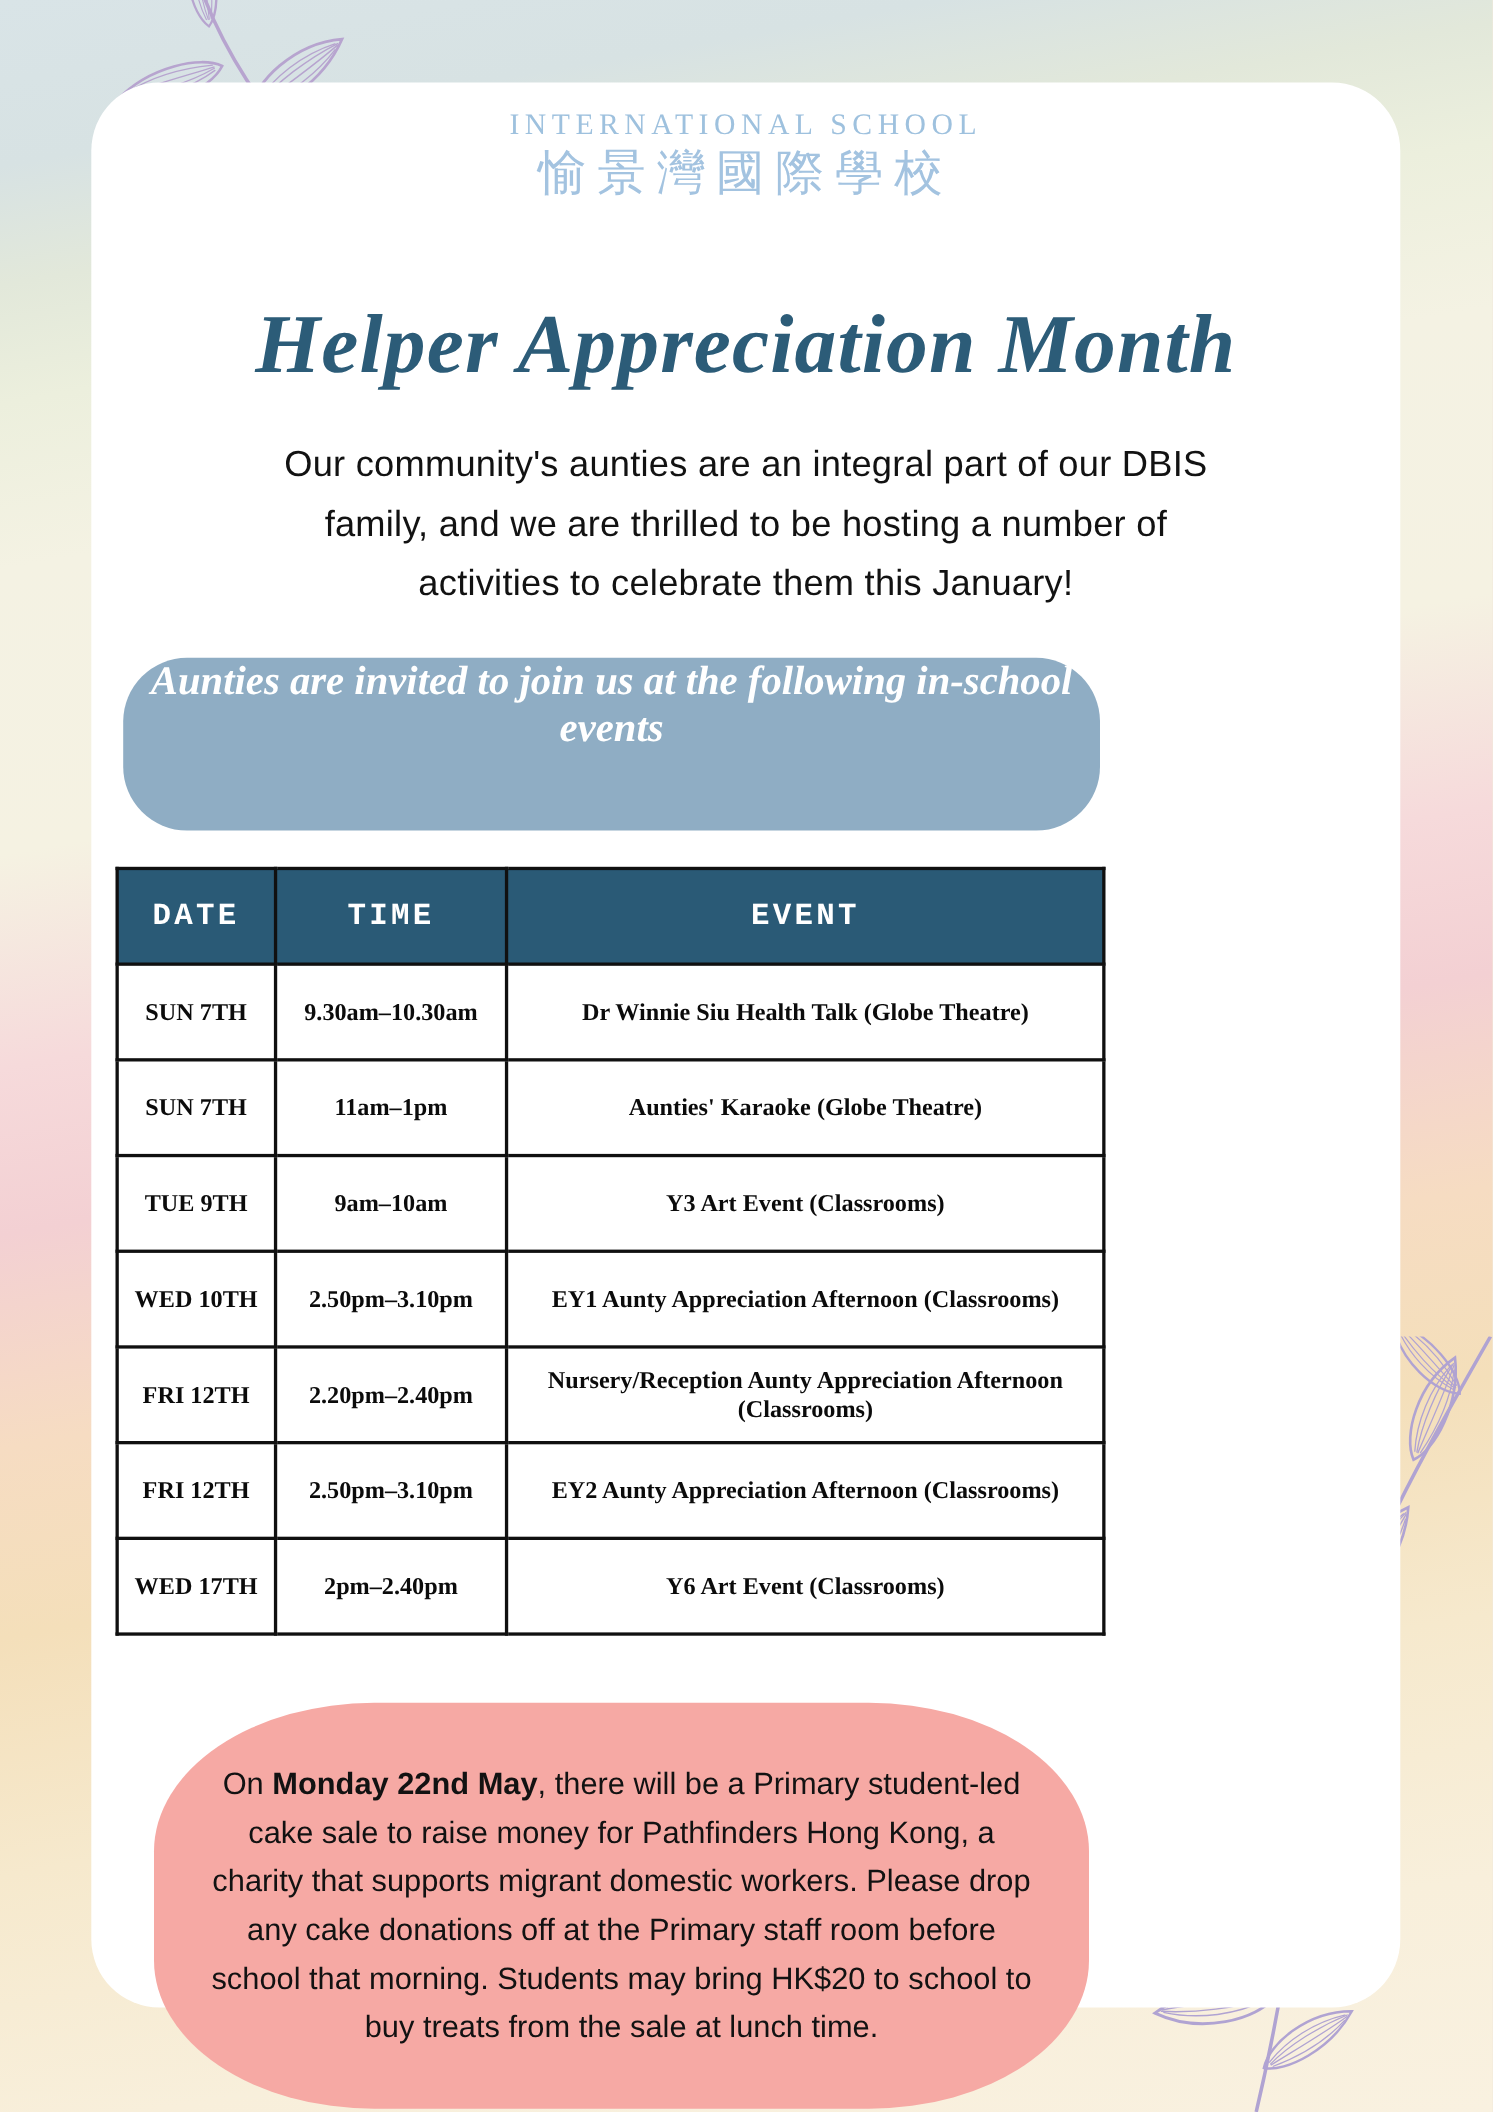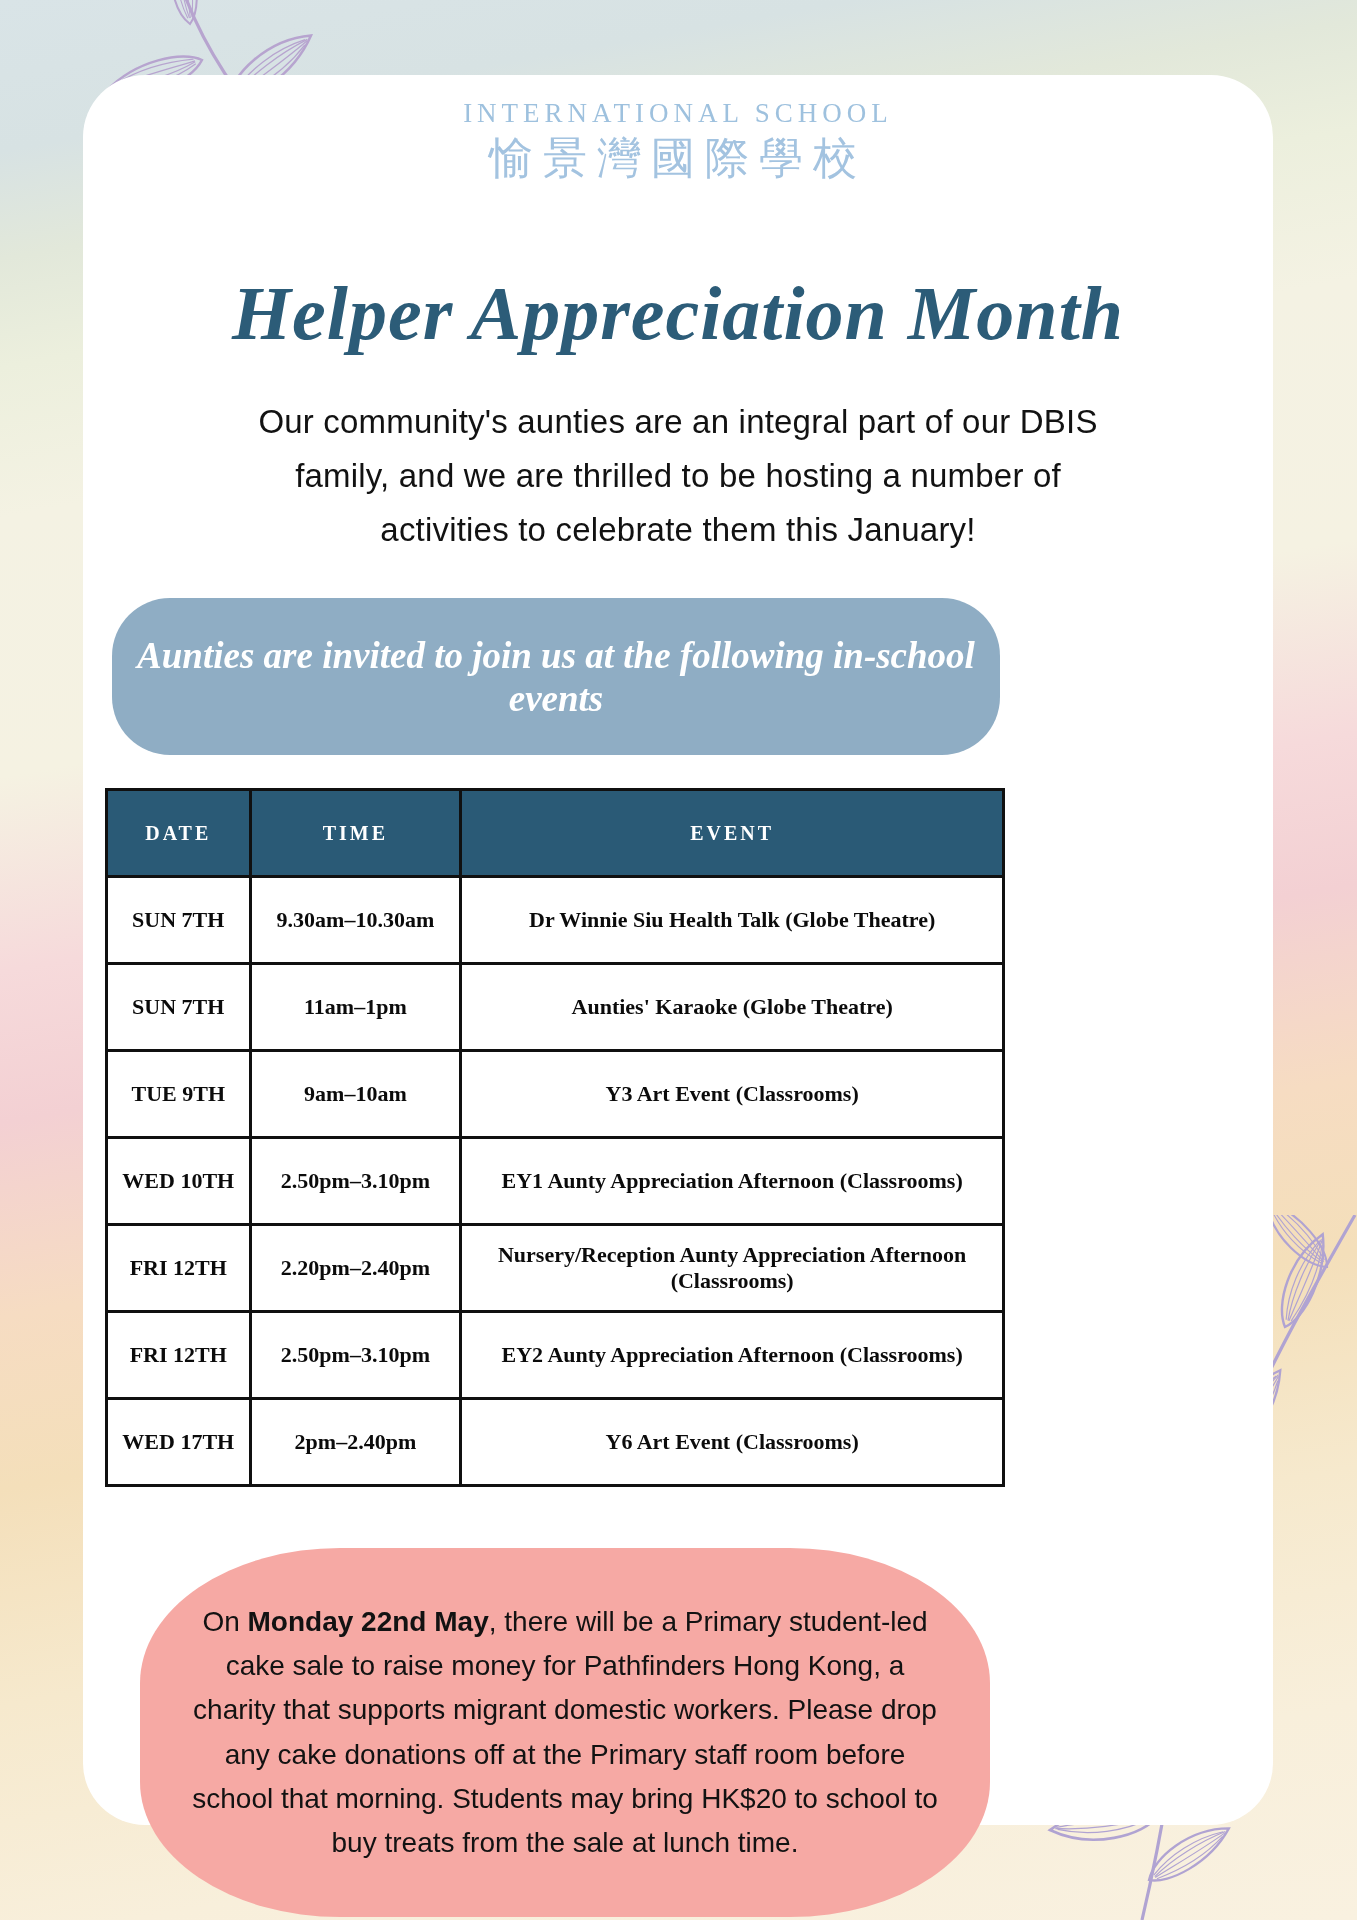--- a/index.html
+++ b/index.html
@@ -36,32 +36,32 @@
   
   .intro{
     position:absolute;left:145px;top:320px;width:900px;margin:0;text-align:center;
     font-size:33px;line-height:1.64;color:#121212;letter-spacing:0.2px;
   }
   
   .banner{
     position:absolute;left:29px;top:523px;width:888px;height:157px;
     background:#8fadc4;border-radius:58px;color:#ffffff;text-align:center;
     font-family:"Liberation Serif",serif;font-style:italic;font-weight:bold;
-    font-size:37px;display:flex;flex-direction:column;justify-content:center;gap:10px;
+    font-size:37px;display:flex;flex-direction:column;justify-content:space-between;gap:10px;
   }
   
   .events{
     position:absolute;left:22px;top:713px;width:900px;
     border-collapse:collapse;table-layout:fixed;
     font-family:"Liberation Serif",serif;
   }
   .events th,.events td{border:3px solid #101010;text-align:center;vertical-align:middle;}
   .events th{
     background:#2a5a76;color:#ffffff;height:82px;
-    font-size:20px;font-weight:bold;letter-spacing:3px;
+    font-size:28px;font-weight:bold;letter-spacing:3px;font-family:Liberation Mono, monospace;
   }
   .events td{height:76px;font-size:22px;font-weight:bold;color:#0b0b0b;padding:4px 10px;}
   .col-date{width:16%;}
   .col-time{width:23.5%;}
   .col-event{width:60.5%;}
 
   
   .note{
     position:absolute;left:57px;top:1473px;width:850px;min-height:258px;
     background:#f6a9a4;border-radius:200px / 135px;

